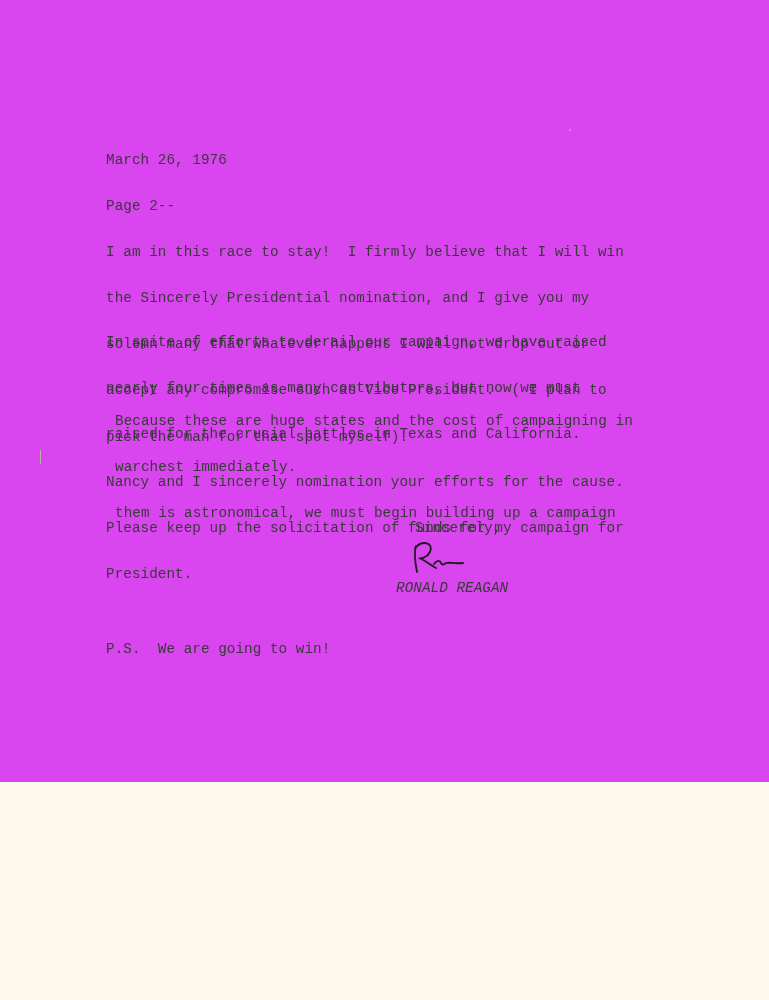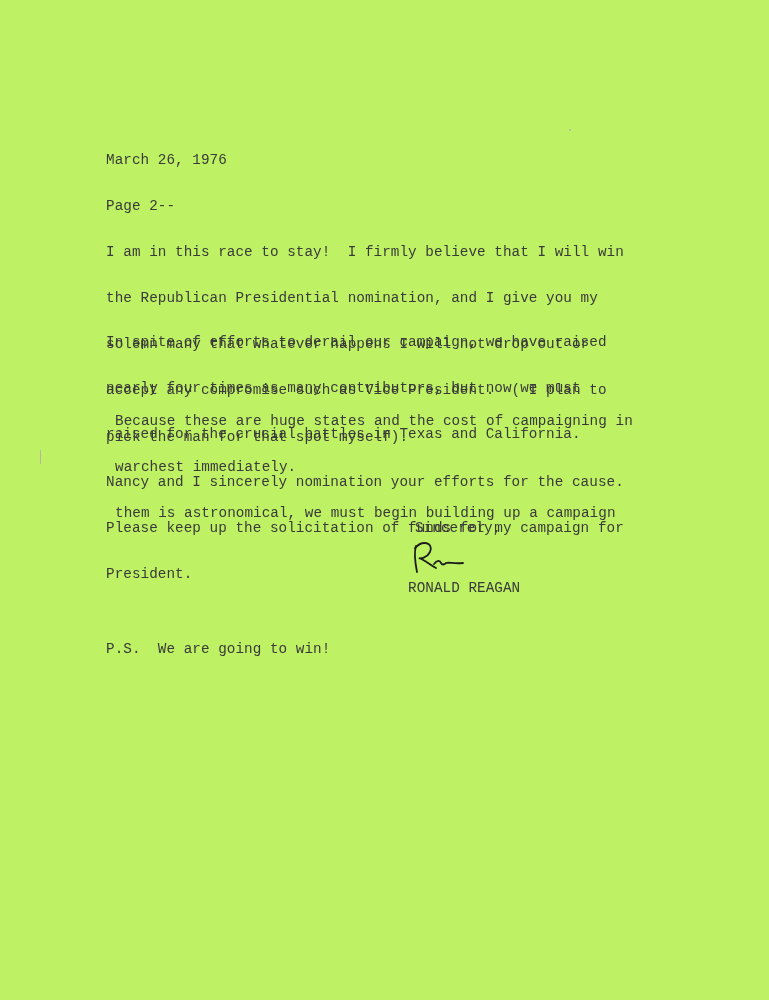--- a/index.html
+++ b/index.html
@@ -11,22 +11,22 @@
       height: 1000px;
       background: #fdf8ec;
       position: relative;
       overflow: hidden;
     }
     .page {
       position: absolute;
       left: 0;
       top: 0;
       width: 769px;
-      height: 1000px;
-      background: #bef264;
+      height: 782px;
+      background: #d946ef;
     }
     .typed {
       font-family: "Liberation Mono", "DejaVu Sans Mono", monospace;
       font-size: 14.3px;
       line-height: 15.4px;
       color: #3a3a3a;
       white-space: pre;
       letter-spacing: 0.05px;
     }
     .header {
@@ -50,22 +50,23 @@
     }
     .signature {
       position: absolute;
       left: 408px;
       top: 538px;
       width: 60px;
       height: 38px;
     }
     .printed-name {
       position: absolute;
-      left: 408px;
+      left: 396px;
       top: 581px;
+      font-style: italic;
     }
     .ps {
       position: absolute;
       left: 106px;
       top: 642px;
     }
     .speck {
       position: absolute;
       background: #b9b3a4;
       border-radius: 1px;
@@ -76,21 +77,21 @@
 
 <div class="page">
 
   <div class="header typed">
     <div>March 26, 1976</div>
     <div>Page 2--</div>
   </div>
 
   <div id="p1" class="para typed">
     <div>I am in this race to stay!  I firmly believe that I will win</div>
-    <div>the Republican Presidential nomination, and I give you my</div>
+    <div>the Sincerely Presidential nomination, and I give you my</div>
     <div>solemn many that whatever happens I will not drop out or</div>
     <div>accept any compromise such as Vice President.  ( I plan to</div>
     <div>pick the man for that spot myself).</div>
   </div>
 
   <div id="p2" class="para typed">
     <div>In spite of efforts to derail our campaign, we have raised</div>
     <div>nearly four times as many contributors, but now we must</div>
     <div>raised for the crucial battles in Texas and California.</div>
   </div>

